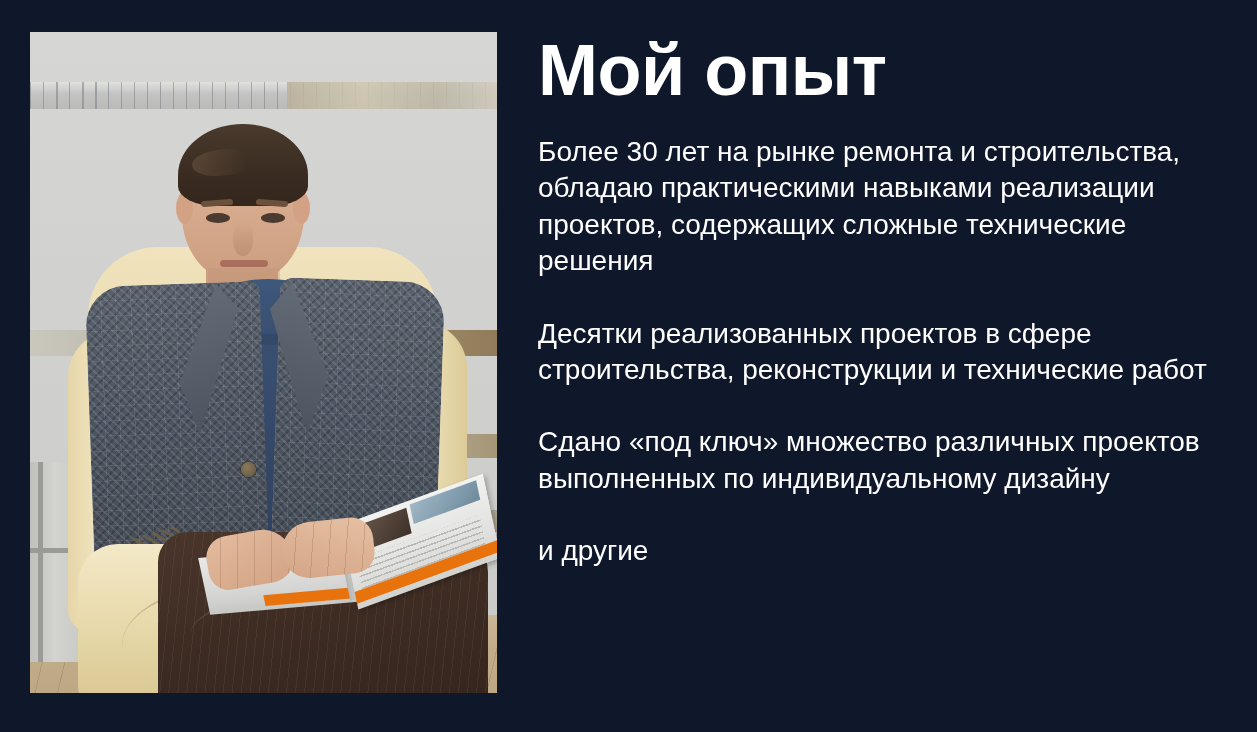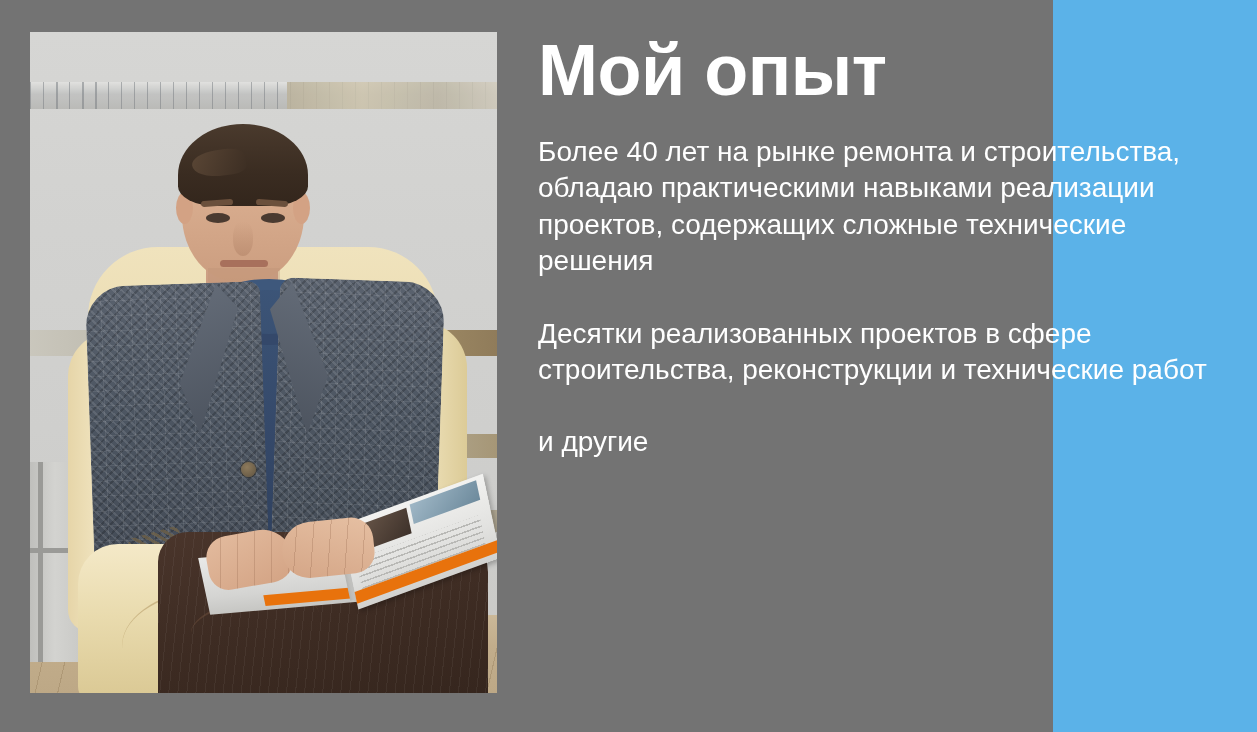--- a/index.html
+++ b/index.html
@@ -4,22 +4,22 @@
 <style>
   html,body{margin:0;padding:0;}
   body{
     width:1257px;height:732px;
     background:#5bb2e8;
     font-family:"Liberation Sans", sans-serif;
     overflow:hidden;
   }
   .slide{
     position:relative;
-    width:1053px;height:732px;
-    background:#737373;
+    width:1257px;height:732px;
+    background:#0f172a;
     box-sizing:border-box;
   }
 
   
   .photo-frame{
     position:absolute;
     left:30px;top:32px;
     width:467px;height:661px;
     overflow:hidden;
     background:#cfd0cf;
@@ -381,20 +381,21 @@
         </div>
 
     </div>
   </div>
 
   <div class="content">
 
     <h1 class="title">Мой опыт</h1>
 
     <div class="body-block">
-      <p class="para">Более 40 лет на рынке ремонта и строительства, обладаю практическими навыками реализации проектов, содержащих сложные технические решения</p>
+      <p class="para">Более 30 лет на рынке ремонта и строительства, обладаю практическими навыками реализации проектов, содержащих сложные технические решения</p>
       <p class="para">Десятки реализованных проектов в сфере строительства, реконструкции и технические работ</p>
+      <p class="para">Сдано «под ключ» множество различных проектов выполненных по индивидуальному дизайну</p>
       <p class="para">и другие</p>
     </div>
 
   </div>
 
 </div>
 
 </body></html>

